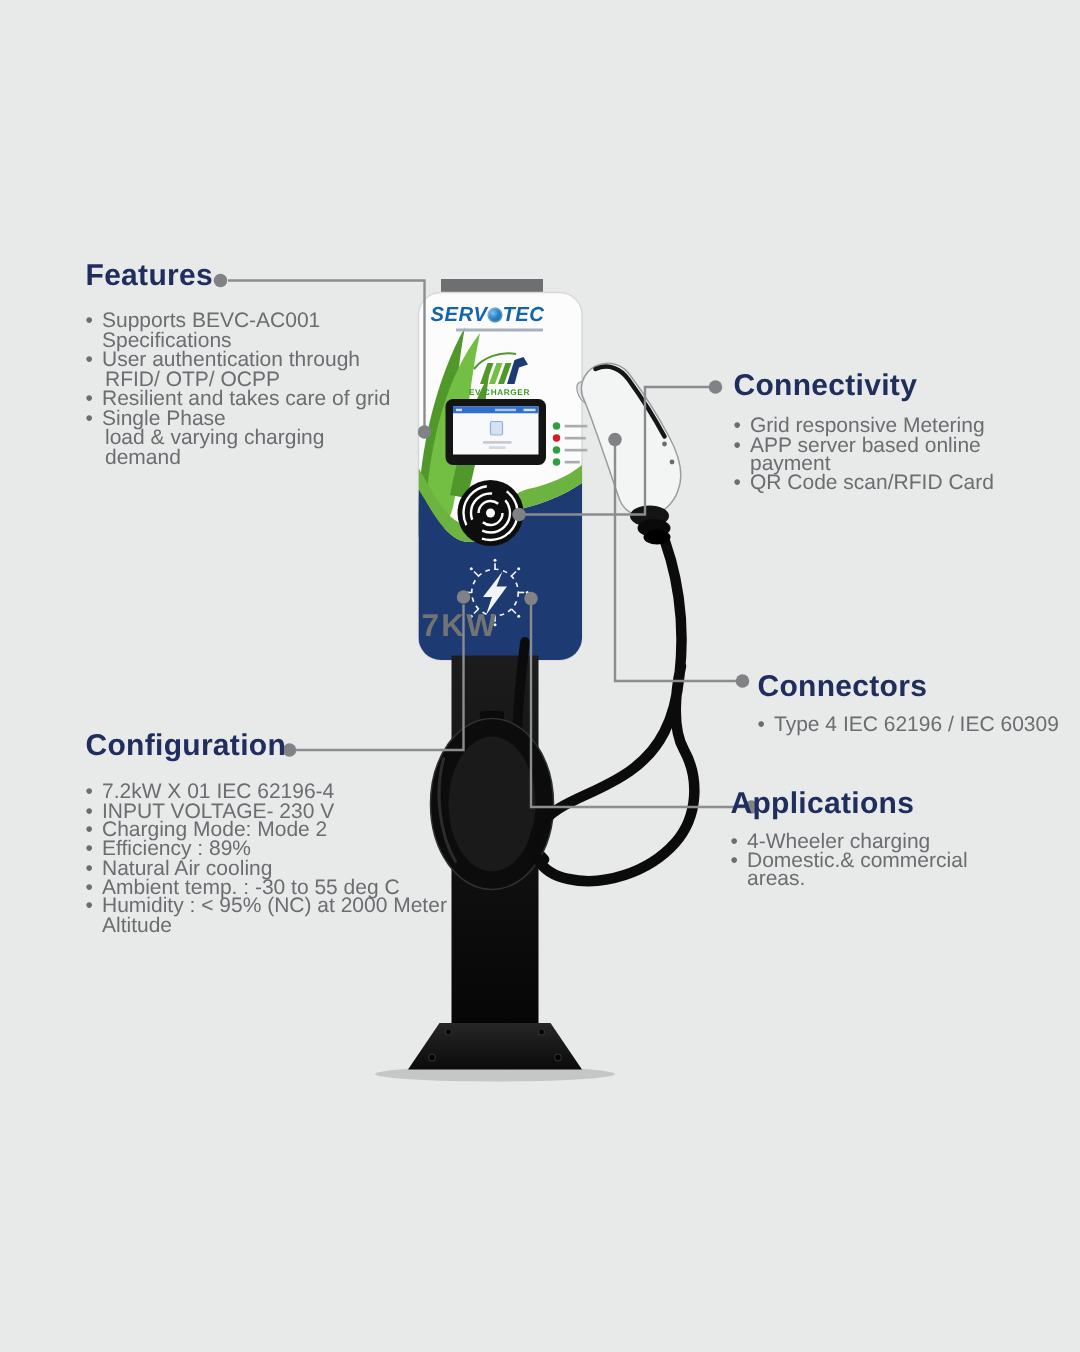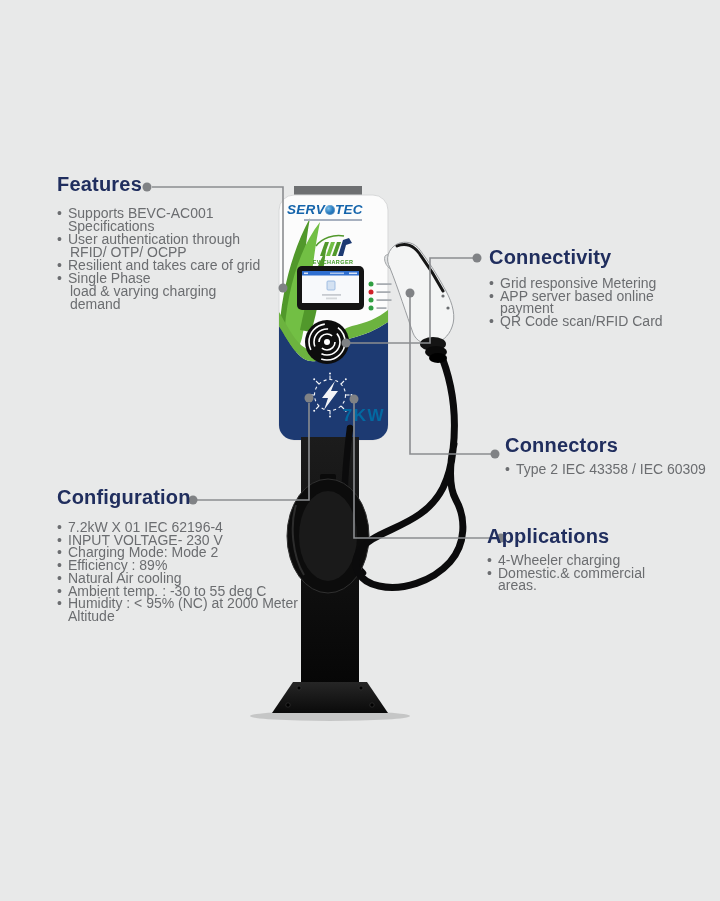--- a/index.html
+++ b/index.html
@@ -15,38 +15,38 @@
   .callout h2{margin:0;font-size:20px;line-height:20px;font-weight:bold;color:#202e5e;letter-spacing:.2px;}
   .bullets{color:#6b6d70;font-size:14px;line-height:13px;}
   .bullets .b{position:relative;padding-left:11px;}
   .bullets .b::before{content:"•";position:absolute;left:0;top:0;color:#6b6d70;}
   .bullets .c{padding-left:13px;}
 
   #features{left:57px;top:174px;width:205px;}
   #features .bullets{margin-top:13px;}
   #connectivity{left:489px;top:247px;width:215px;}
   #connectivity .bullets{margin-top:10px;line-height:12.5px;}
-  #connectors{left:505px;top:435px;width:215px;}
+  #connectors{left:505px;top:448px;width:215px;}
   #connectors .bullets{margin-top:8px;}
   #applications{left:487px;top:526px;width:200px;}
   #applications .bullets{margin-top:8px;line-height:12.5px;}
   #configuration{left:57px;top:487px;width:285px;}
   #configuration .bullets{margin-top:14px;line-height:12.7px;}
 
   
   #brand{left:287px;top:203px;width:92px;text-align:left;font-style:italic;font-weight:bold;
          font-size:13.5px;line-height:14px;color:#1464ab;letter-spacing:.3px;white-space:nowrap;}
   #brand .globe{display:inline-block;width:10px;height:10px;border-radius:50%;vertical-align:-1px;
          background:radial-gradient(circle at 35% 35%, #7cc0ea 0%, #2b7ec2 45%, #0f5496 100%);
          box-shadow:inset 0 0 0 1px rgba(255,255,255,.25);}
   #brand .tagline{height:2px;width:58px;margin:2px auto 0;background:#a7b0bf;}
   #evlogo-label{left:302px;top:259px;width:62px;text-align:center;font-weight:bold;font-size:5.5px;
          color:#3f9a24;letter-spacing:.4px;}
-  #power{left:281px;top:406px;width:104px;text-align:right;font-weight:bold;font-size:17px;
-         color:#0369a1;letter-spacing:1.5px;}
+  #power{left:281px;top:406px;width:104px;text-align:left;font-weight:bold;font-size:21px;
+         color:#737373;letter-spacing:1.5px;}
 </style>
 </head>
 <body>
 
 <div id="stage">
 
   <svg id="device-art" width="720" height="901" viewBox="0 0 720 901">
     <defs>
       <linearGradient id="poleGrad" x1="0" y1="0" x2="0" y2="1">
         <stop offset="0" stop-color="#1c1c1c"></stop>
@@ -222,21 +222,21 @@
     <div class="bullets">
       <div class="b">Grid responsive Metering</div>
       <div class="b">APP server based online payment</div>
       <div class="b">QR Code scan/RFID Card</div>
     </div>
   </div>
 
   <div id="connectors" class="callout">
     <h2>Connectors</h2>
     <div class="bullets">
-      <div class="b">Type 2 IEC 43358 / IEC 60309</div>
+      <div class="b">Type 4 IEC 62196 / IEC 60309</div>
     </div>
   </div>
 
   <div id="applications" class="callout">
     <h2>Applications</h2>
     <div class="bullets">
       <div class="b">4-Wheeler charging</div>
       <div class="b">Domestic.&amp; commercial areas.</div>
     </div>
   </div>

